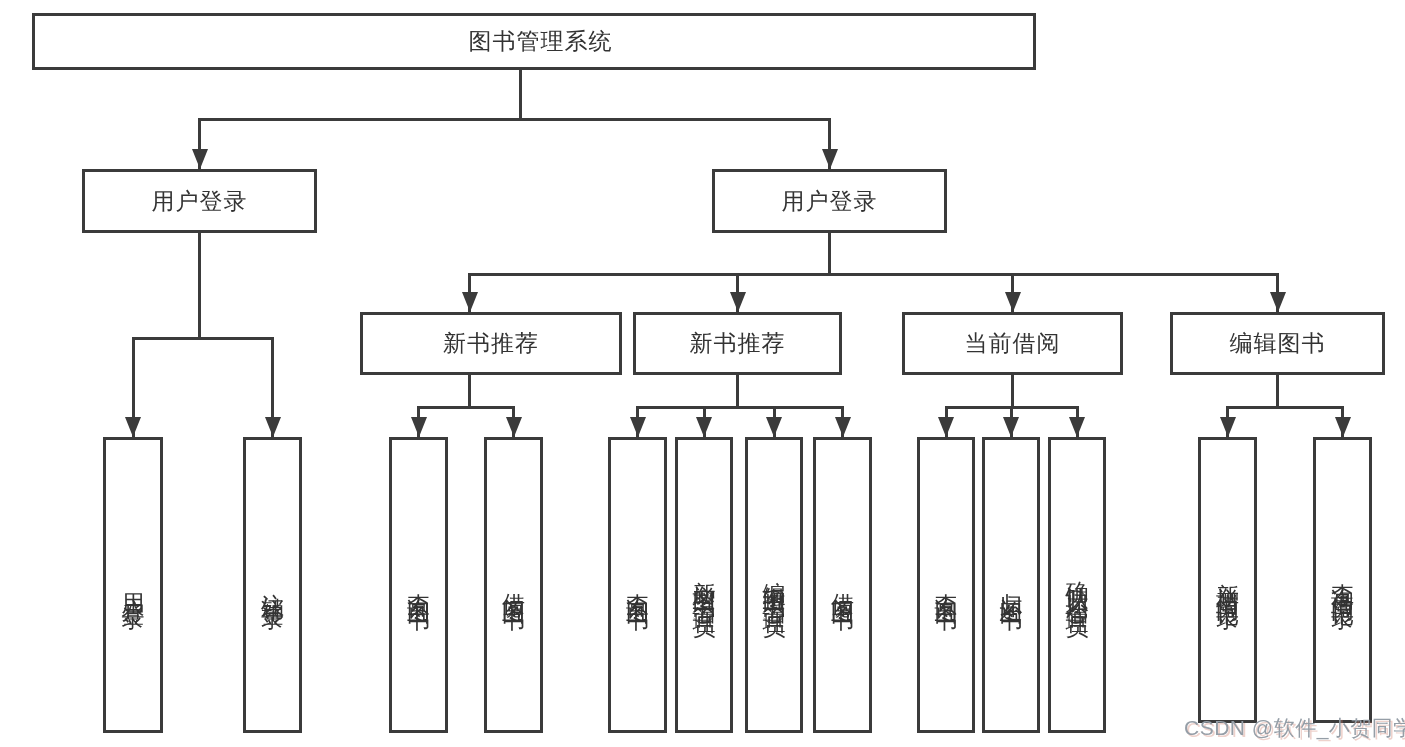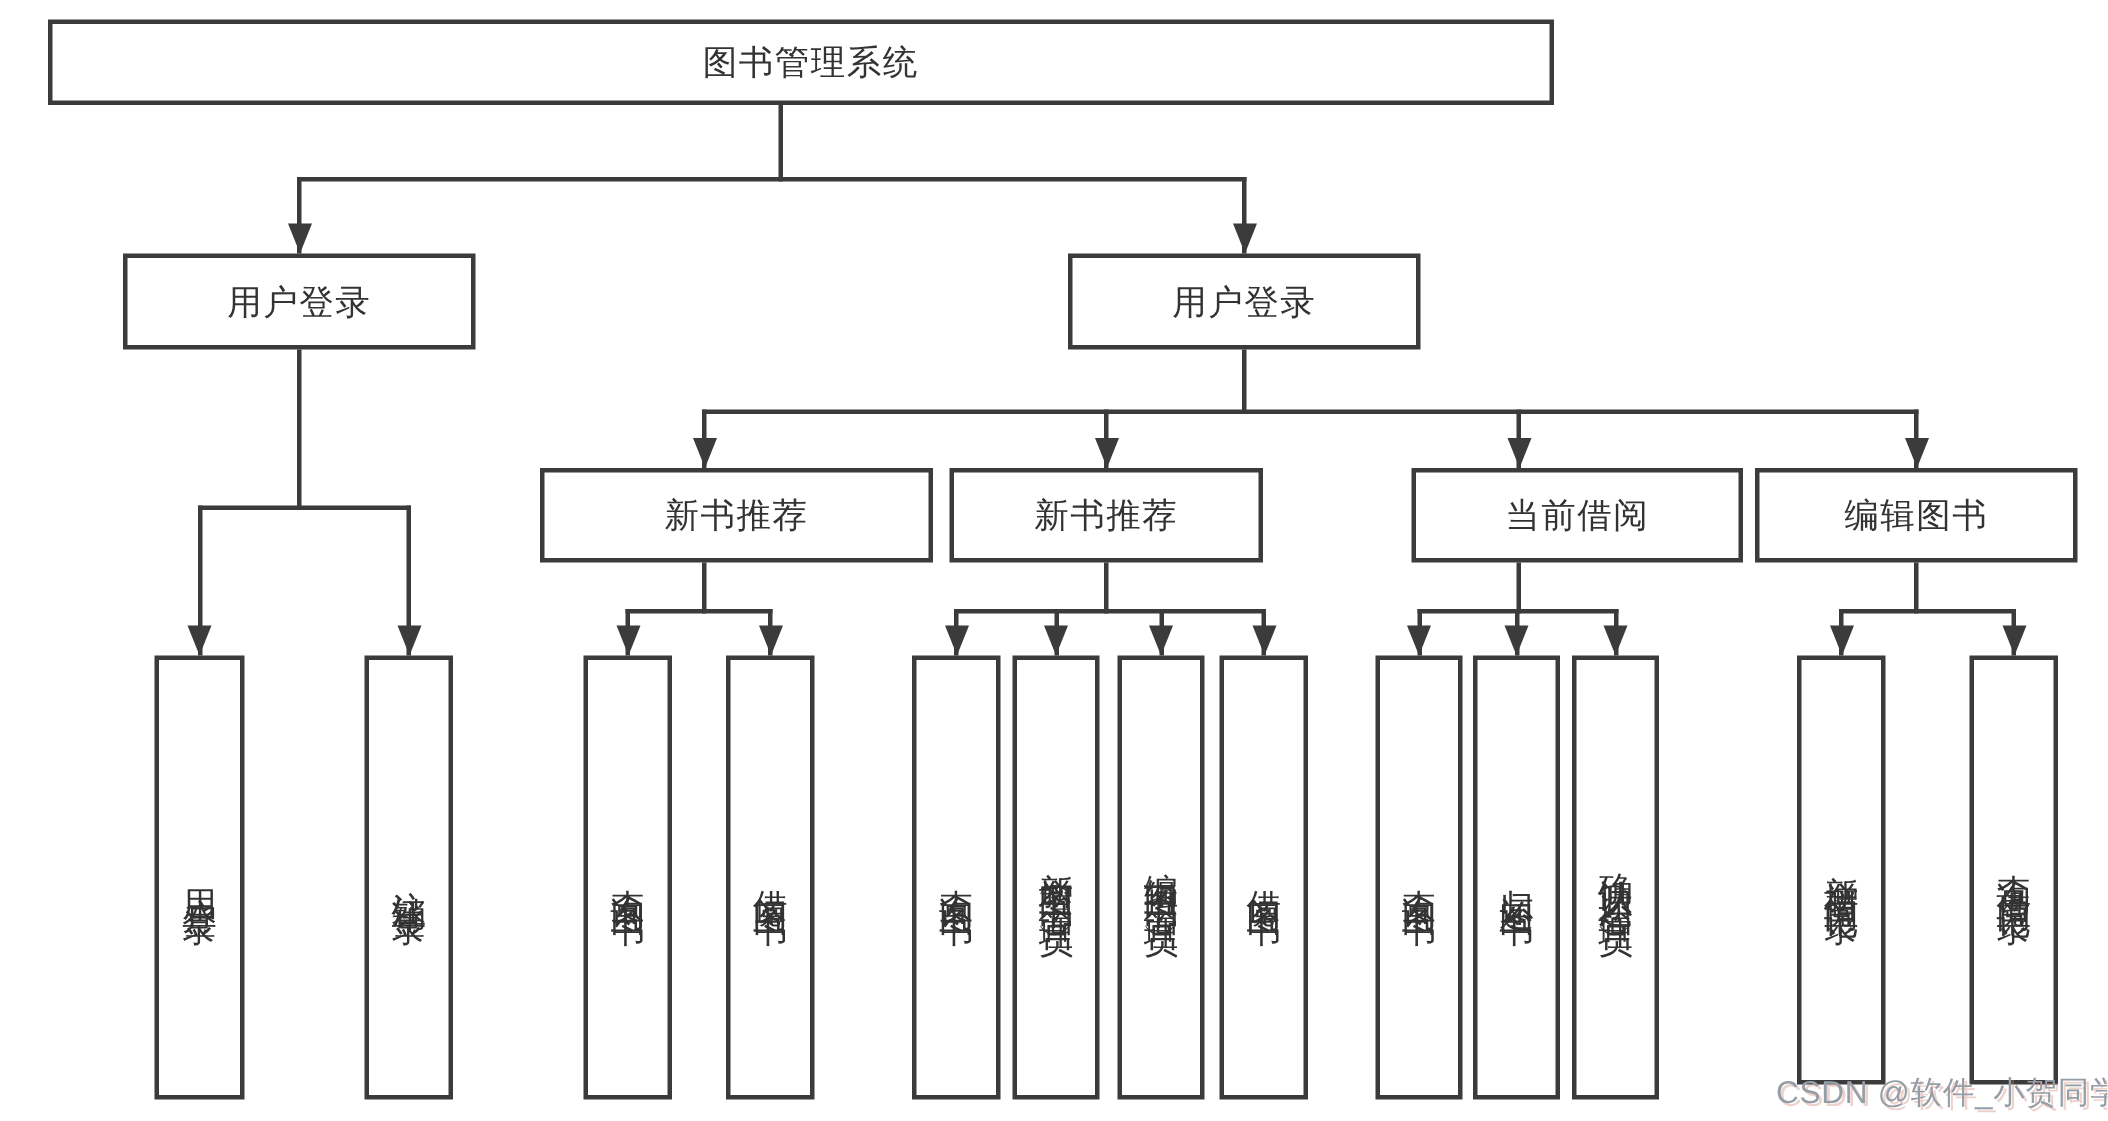--- a/index.html
+++ b/index.html
@@ -72,21 +72,21 @@
       </div>
       <div class="node" style="left: 712px; top: 169px; width: 235px; height: 64px;">
         <span class="lbl">用户登录</span>
       </div>
       <div class="node" style="left: 360px; top: 312px; width: 262px; height: 63px;">
         <span class="lbl">新书推荐</span>
       </div>
       <div class="node" style="left: 633px; top: 312px; width: 209px; height: 63px;">
         <span class="lbl">新书推荐</span>
       </div>
-      <div class="node" style="left: 902px; top: 312px; width: 221px; height: 63px; margin-left: 39px;">
+      <div class="node" style="left: 902px; top: 312px; width: 221px; height: 63px;">
         <span class="lbl">当前借阅</span>
       </div>
       <div class="node" style="left: 1170px; top: 312px; width: 215px; height: 63px;">
         <span class="lbl">编辑图书</span>
       </div>
       <div class="node vertical" style="left: 103px; top: 437px; width: 60px; height: 296px;">
         <span class="lbl">用户登录</span>
       </div>
       <div class="node vertical" style="left: 243px; top: 437px; width: 59px; height: 296px;">
         <span class="lbl">注销登录</span>

